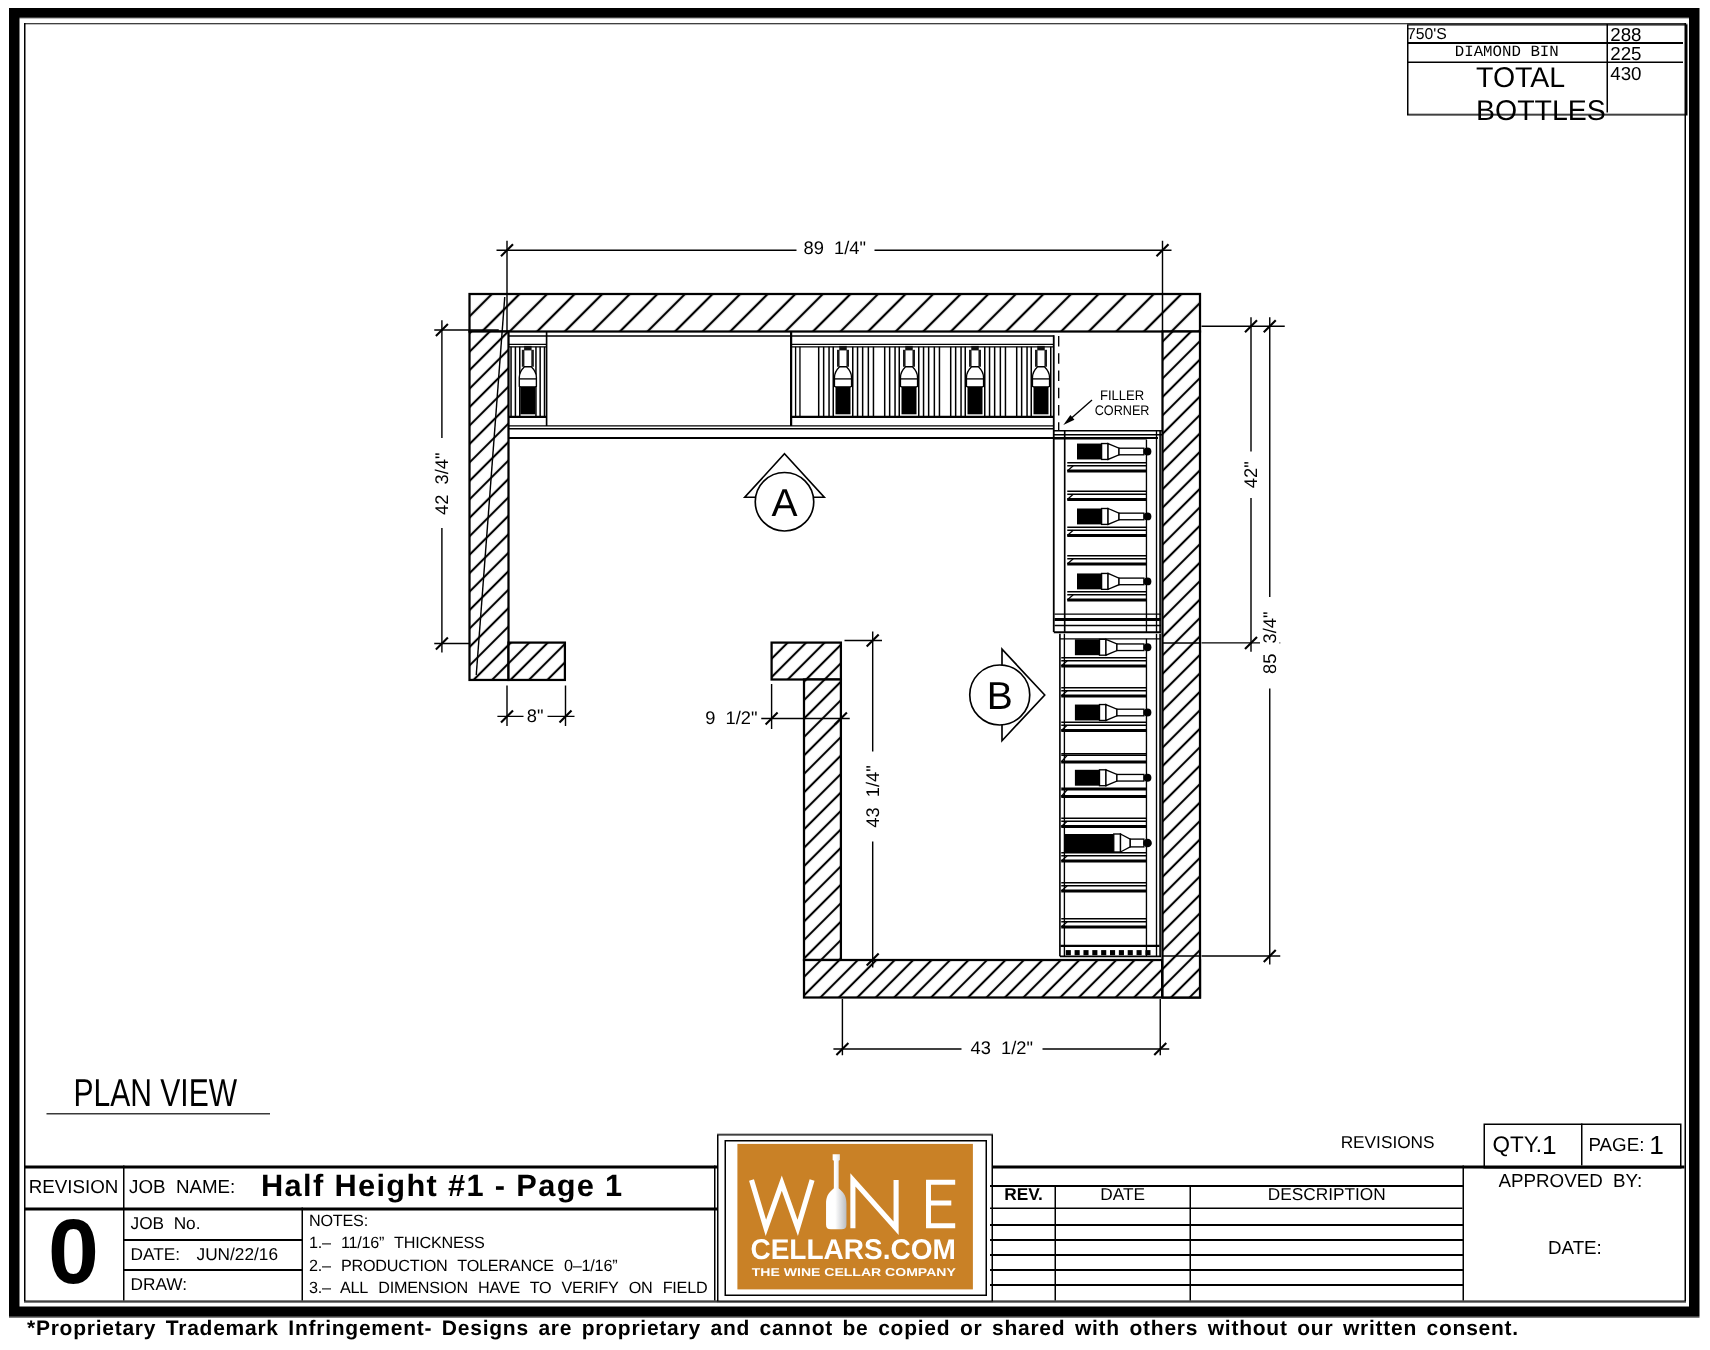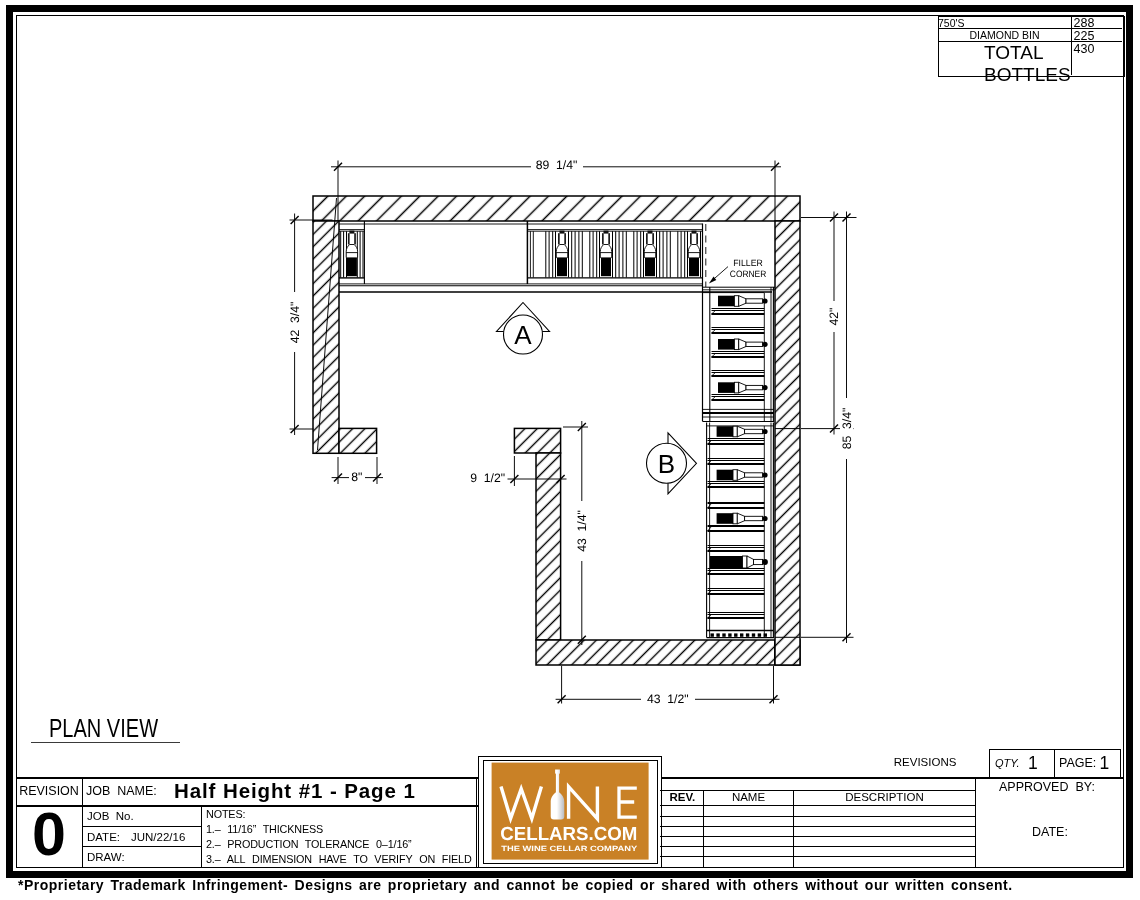--- a/index.html
+++ b/index.html
@@ -17,21 +17,21 @@
 <div class="abs" style="left:6px;top:5px;width:1113px;height:859px;border:7px solid #000;"></div>
 
 <div class="abs" style="left:16px;top:15px;width:1105.5px;height:850.5px;border:1.6px solid #000;"></div>
 
 <div class="abs" style="left:938px;top:15.5px;width:184.5px;height:59px;border:1.6px solid #000;"></div>
 <div class="ln" style="left:938px;top:28px;width:184px;height:1.3px;"></div>
 <div class="ln" style="left:938px;top:40.7px;width:184px;height:1.3px;"></div>
 <div class="ln" style="left:1070.8px;top:15.5px;width:1.4px;height:59px;"></div>
 
 <div class="abs" style="left:938px;top:16.5px;width:133px;font-size:10.5px;text-align:left;">750'S</div>
-<div class="abs" style="left:938px;top:29.4px;width:133px;font-size:10.5px;text-align:center;">DIAMOND BIN</div>
+<div class="abs" style="left:938px;top:29.4px;width:133px;font-size:10.5px;text-align:center;font-family:Liberation Mono, monospace;">DIAMOND BIN</div>
 <div class="abs" style="left:984px;top:42px;font-size:19px;">TOTAL&nbsp; BOTTLES</div>
 
 <div class="abs" style="left:1073.5px;top:15.8px;font-size:12.5px;">288</div>
 <div class="abs" style="left:1073.5px;top:28.6px;font-size:12.5px;">225</div>
 <div class="abs" style="left:1073.5px;top:42px;font-size:12.5px;">430</div>
 
 <svg class="abs" style="left:0;top:0;" width="1140" height="900" viewBox="0 0 1140 900">
 <defs>
 <pattern id="hA" patternUnits="userSpaceOnUse" width="13" height="13" patternTransform="rotate(-45)">
   <rect width="13" height="13" fill="#fff"></rect>
@@ -468,26 +468,26 @@
 <div class="ln" style="left:660.4px;top:825.7px;width:315px;height:1.2px;"></div>
 <div class="ln" style="left:660.4px;top:835.9px;width:315px;height:1.2px;"></div>
 <div class="ln" style="left:660.4px;top:846.1px;width:315px;height:1.2px;"></div>
 <div class="ln" style="left:660.4px;top:856.3px;width:315px;height:1.2px;"></div>
 <div class="ln" style="left:703.1px;top:790.4px;width:1.4px;height:76.3px;"></div>
 <div class="ln" style="left:792.8px;top:790.4px;width:1.4px;height:76.3px;"></div>
 <div class="ln" style="left:974.8px;top:777.2px;width:1.5px;height:89.5px;"></div>
 
 <div class="abs" style="left:660.4px;top:756px;width:296px;font-size:11.5px;text-align:right;">REVISIONS</div>
 <div class="abs" style="left:660.4px;top:791.2px;width:44px;font-size:11.5px;text-align:center;font-weight:bold;">REV.</div>
-<div class="abs" style="left:704px;top:791.2px;width:89px;font-size:11.5px;text-align:center;">NAME</div>
+<div class="abs" style="left:704px;top:791.2px;width:89px;font-size:11.5px;text-align:center;">DATE</div>
 <div class="abs" style="left:794px;top:791.2px;width:181px;font-size:11.5px;text-align:center;">DESCRIPTION</div>
 
 <div class="abs" style="left:999px;top:779.5px;font-size:12.5px;">APPROVED&nbsp; BY:</div>
 <div class="abs" style="left:1032px;top:824.5px;font-size:12.5px;">DATE:</div>
 
 <div class="abs" style="left:988.7px;top:748.8px;width:130.7px;height:28.5px;border:1.6px solid #000;"></div>
 <div class="ln" style="left:1053.7px;top:748.8px;width:1.5px;height:28.5px;"></div>
-<div class="abs" style="left:995px;top:752.5px;font-size:11px;line-height:21px;font-style:italic;">QTY.</div>
+<div class="abs" style="left:995px;top:752.5px;font-size:15px;line-height:21px;">QTY.</div>
 <div class="abs" style="left:1028px;top:750px;font-size:17.5px;line-height:26px;">1</div>
 <div class="abs" style="left:1059px;top:752.5px;font-size:12.5px;line-height:21px;">PAGE:</div>
 <div class="abs" style="left:1099.5px;top:750px;font-size:17.5px;line-height:26px;">1</div>
 
 <div class="abs" style="left:18px;top:876.8px;font-size:14px;font-weight:bold;letter-spacing:0.5px;word-spacing:2px;">*Proprietary Trademark Infringement- Designs are proprietary and cannot be copied or shared with others without our written consent.</div>
 
 </body></html>

